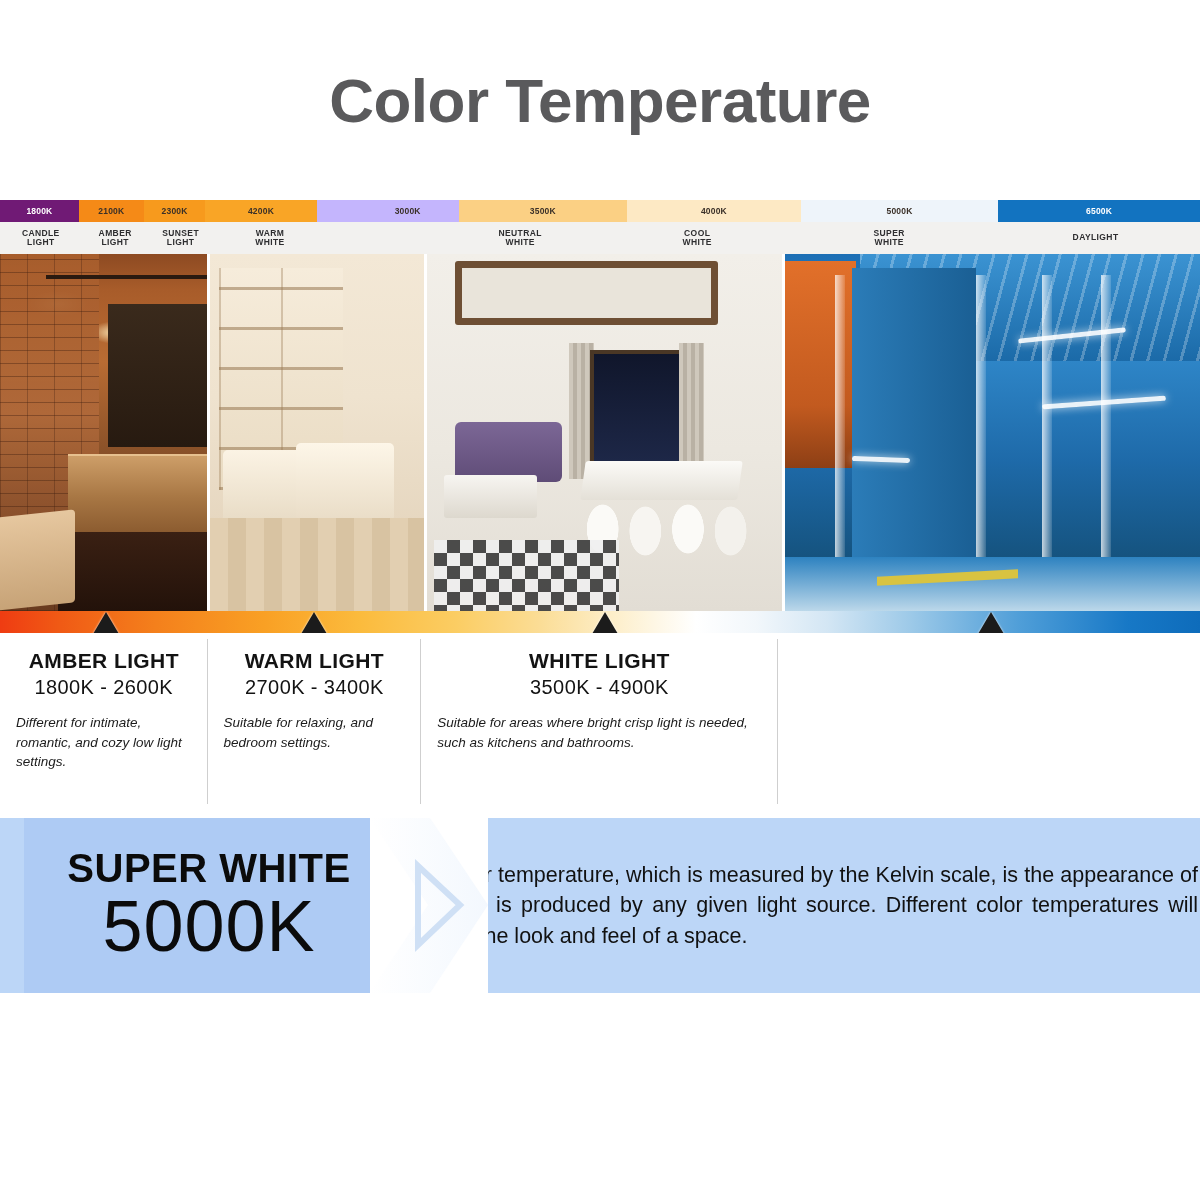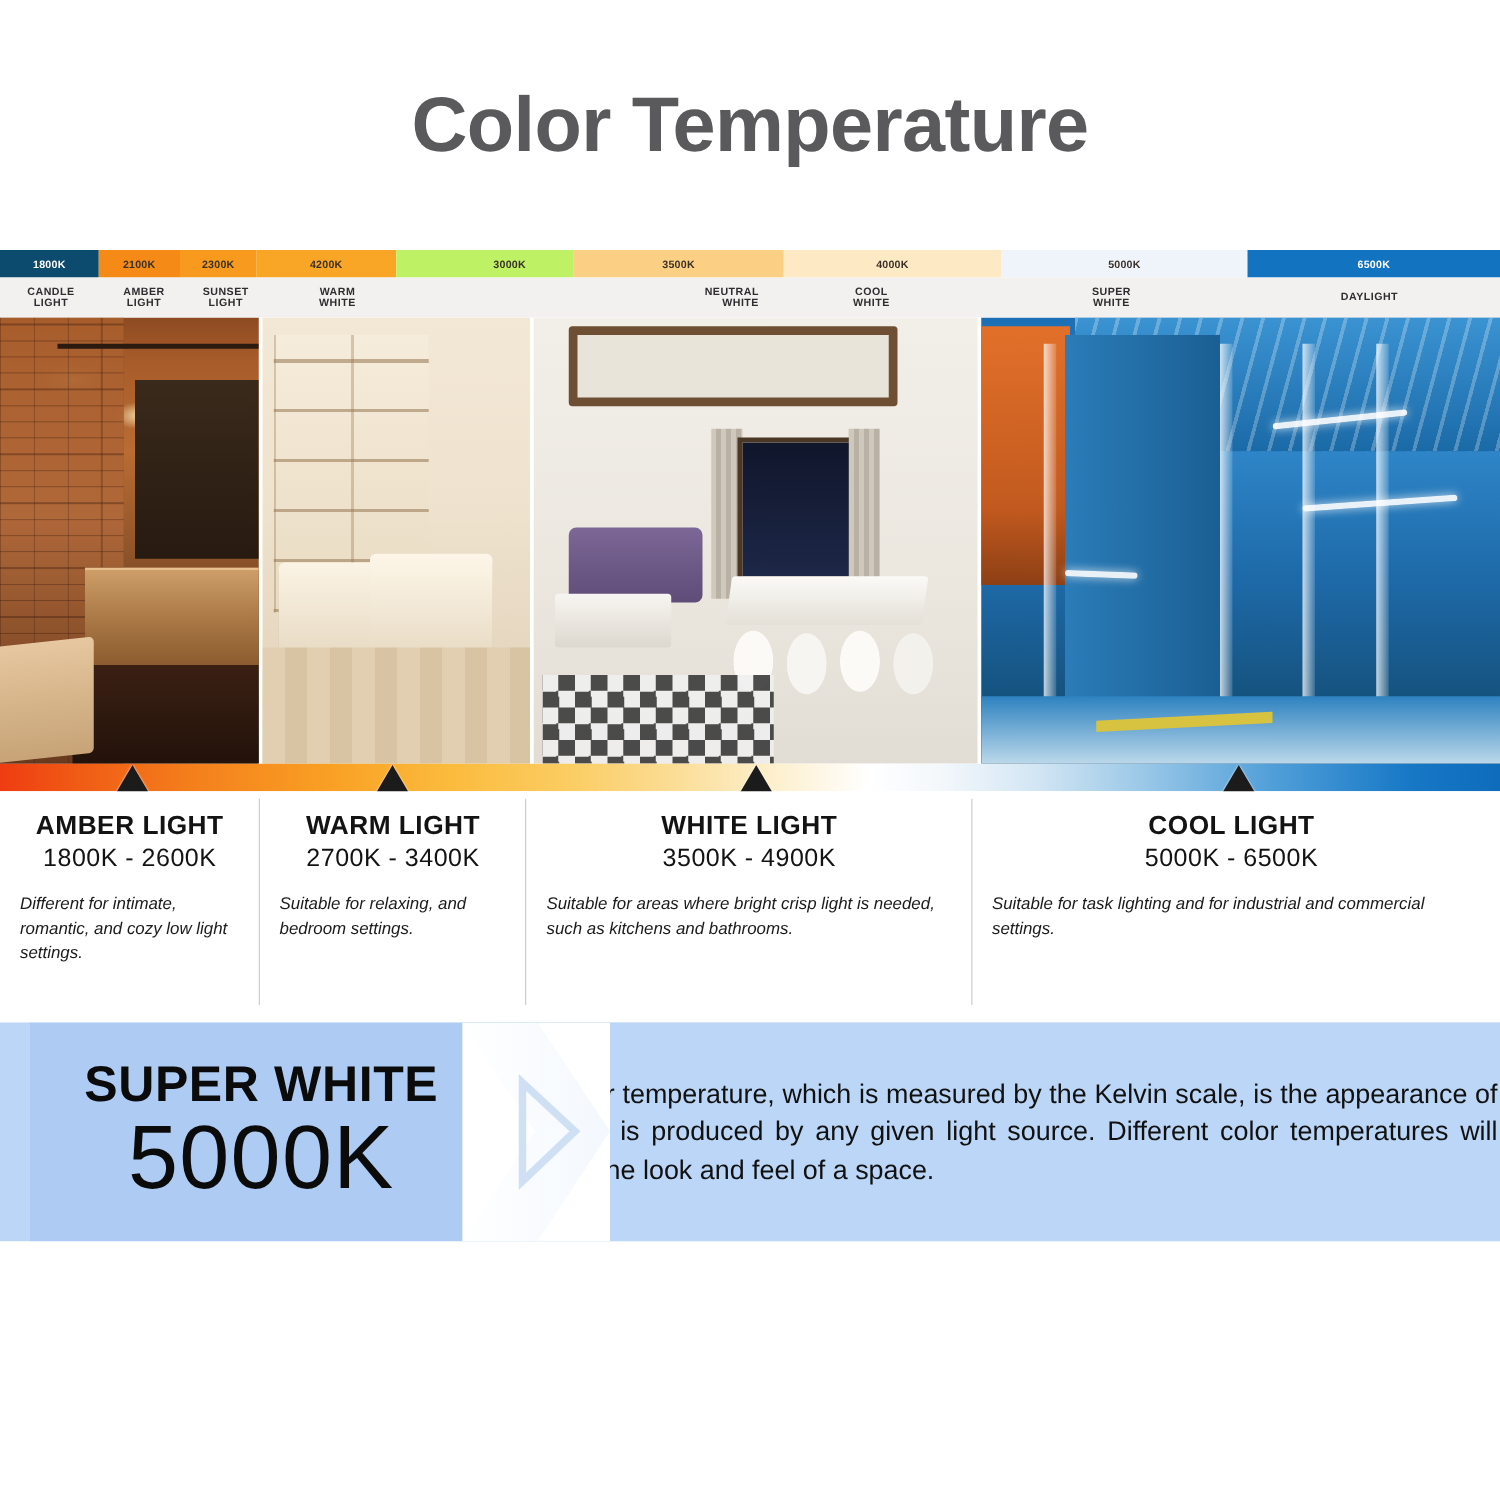--- a/index.html
+++ b/index.html
@@ -254,33 +254,33 @@
 </head>
 <body>
 
 <div class="page">
 
   <div class="title-wrap">
     <div class="title">Color Temperature</div>
   </div>
 
   <div class="scale" id="scale-strip">
-      <div class="scale-seg" style="width: 6.8%; background: #0c4a6e;">
+      <div class="scale-seg" style="width: 6.8%; background: #701a75;">
         <span class="scale-k" style="color: rgb(255, 255, 255);">1800K</span>
       </div>
       <div class="scale-seg" style="width: 5.6%; background: rgb(245, 138, 23);">
         <span class="scale-k">2100K</span>
       </div>
       <div class="scale-seg" style="width: 5.3%; background: rgb(247, 154, 29);">
         <span class="scale-k">2300K</span>
       </div>
       <div class="scale-seg" style="width: 9.6%; background: rgb(249, 165, 38);">
         <span class="scale-k">4200K</span>
       </div>
-      <div class="scale-seg" style="width: 8.8%; background: #bef264; padding-left: 40px;">
+      <div class="scale-seg" style="width: 8.8%; background: #c4b5fd; padding-left: 40px;">
         <span class="scale-k">3000K</span>
       </div>
       <div class="scale-seg" style="width: 14.5%; background: rgb(251, 208, 132);">
         <span class="scale-k">3500K</span>
       </div>
       <div class="scale-seg" style="width: 15%; background: rgb(253, 233, 196);">
         <span class="scale-k">4000K</span>
       </div>
       <div class="scale-seg" style="width: 17%; background: rgb(238, 244, 250);">
         <span class="scale-k">5000K</span>
@@ -304,21 +304,21 @@
         <span>LIGHT</span>
       </div>
       <div class="name-seg" style="width: 9.6%;">
         <span>WARM</span>
         <span>WHITE</span>
       </div>
       <div class="name-seg" style="width: 8.8%;">
         <span></span>
         <span></span>
       </div>
-      <div class="name-seg" style="width: 14.5%; align-items: flex-end;">
+      <div class="name-seg" style="width: 14.5%;">
         <span>NEUTRAL</span>
         <span>WHITE</span>
       </div>
       <div class="name-seg" style="width: 15%;">
         <span>COOL</span>
         <span>WHITE</span>
       </div>
       <div class="name-seg" style="width: 17%;">
         <span>SUPER</span>
         <span>WHITE</span>
@@ -398,25 +398,20 @@
         <div class="l-range">2700K - 3400K</div>
         <div class="l-desc">Suitable for relaxing, and bedroom settings.</div>
         <div class="lsep"></div>
       </div>
       <div class="legend-col" style="width: 29.7%;">
         <div class="l-title">WHITE LIGHT</div>
         <div class="l-range">3500K - 4900K</div>
         <div class="l-desc">Suitable for areas where bright crisp light is needed, such as kitchens and bathrooms.</div>
         <div class="lsep"></div>
       </div>
-      <div class="legend-col" style="width: 34.6%;">
-        <div class="l-title">COOL LIGHT</div>
-        <div class="l-range">5000K - 6500K</div>
-        <div class="l-desc">Suitable for task lighting and for industrial and commercial settings.</div>
-      </div>
     </div>
 
   <div class="banner-wrap" style="background: rgb(188, 214, 247);">
     <div class="banner">
       <div class="banner-left" style="background: rgb(174, 203, 244);">
         <div class="bl-sup">SUPER WHITE</div>
         <div class="bl-k">5000K</div>
       </div>
       <div class="banner-right" style="background: rgb(188, 214, 247);">
         <div class="br-text">The color temperature, which is measured by the Kelvin scale, is the appearance of light that is produced by any given light source. Different color temperatures will change the look and feel of a space.</div>

